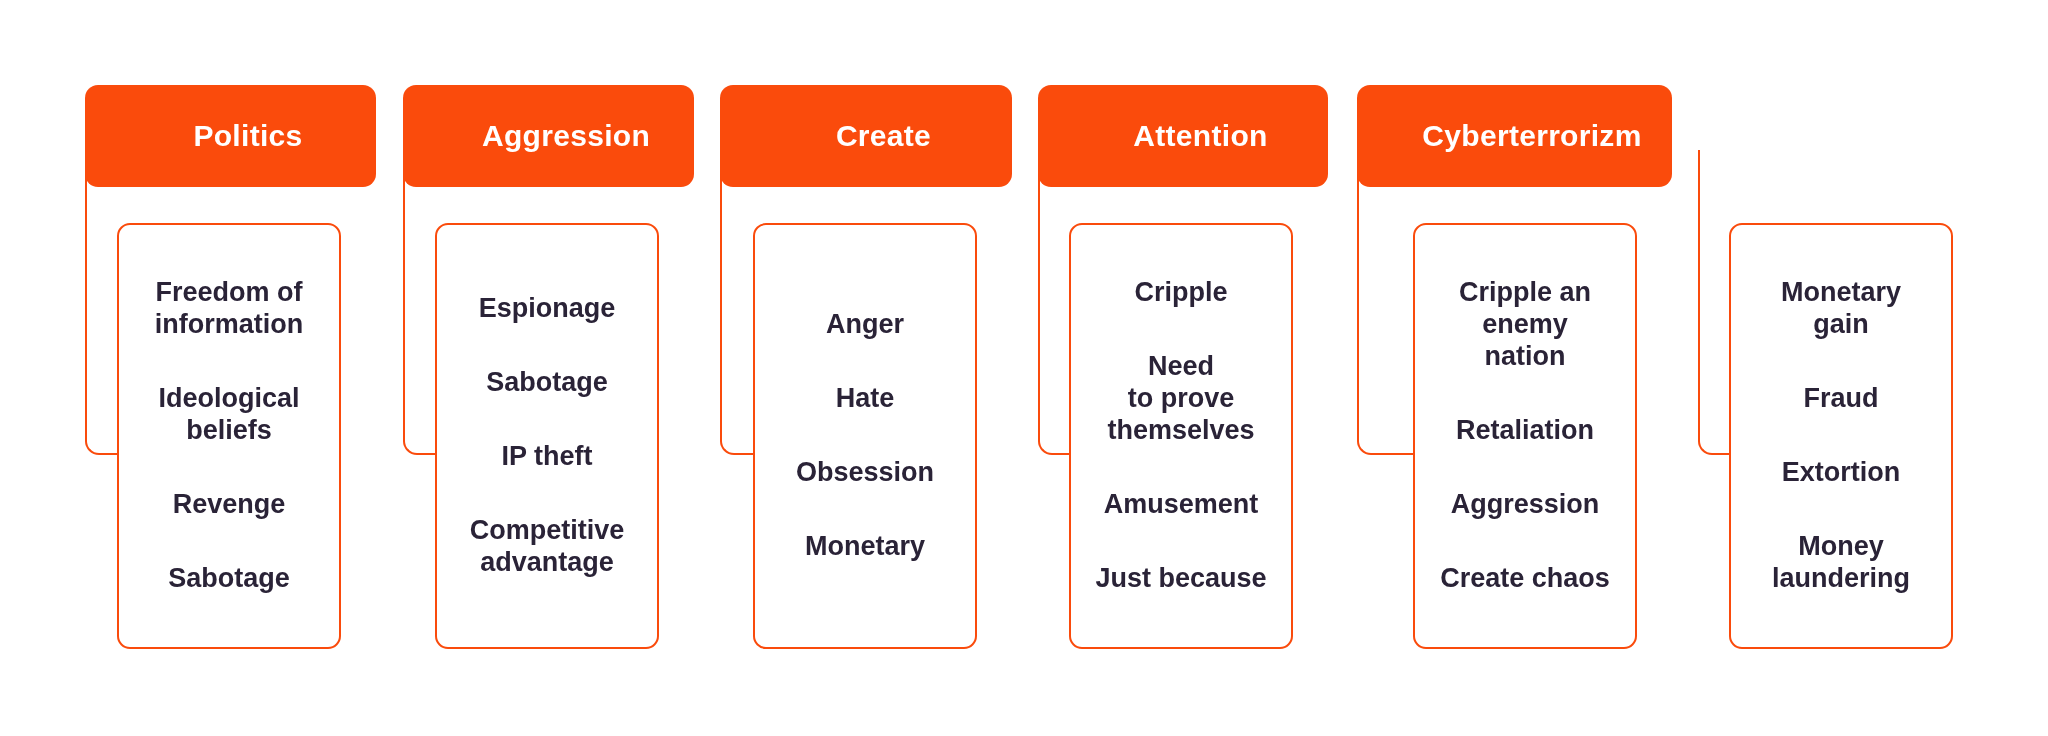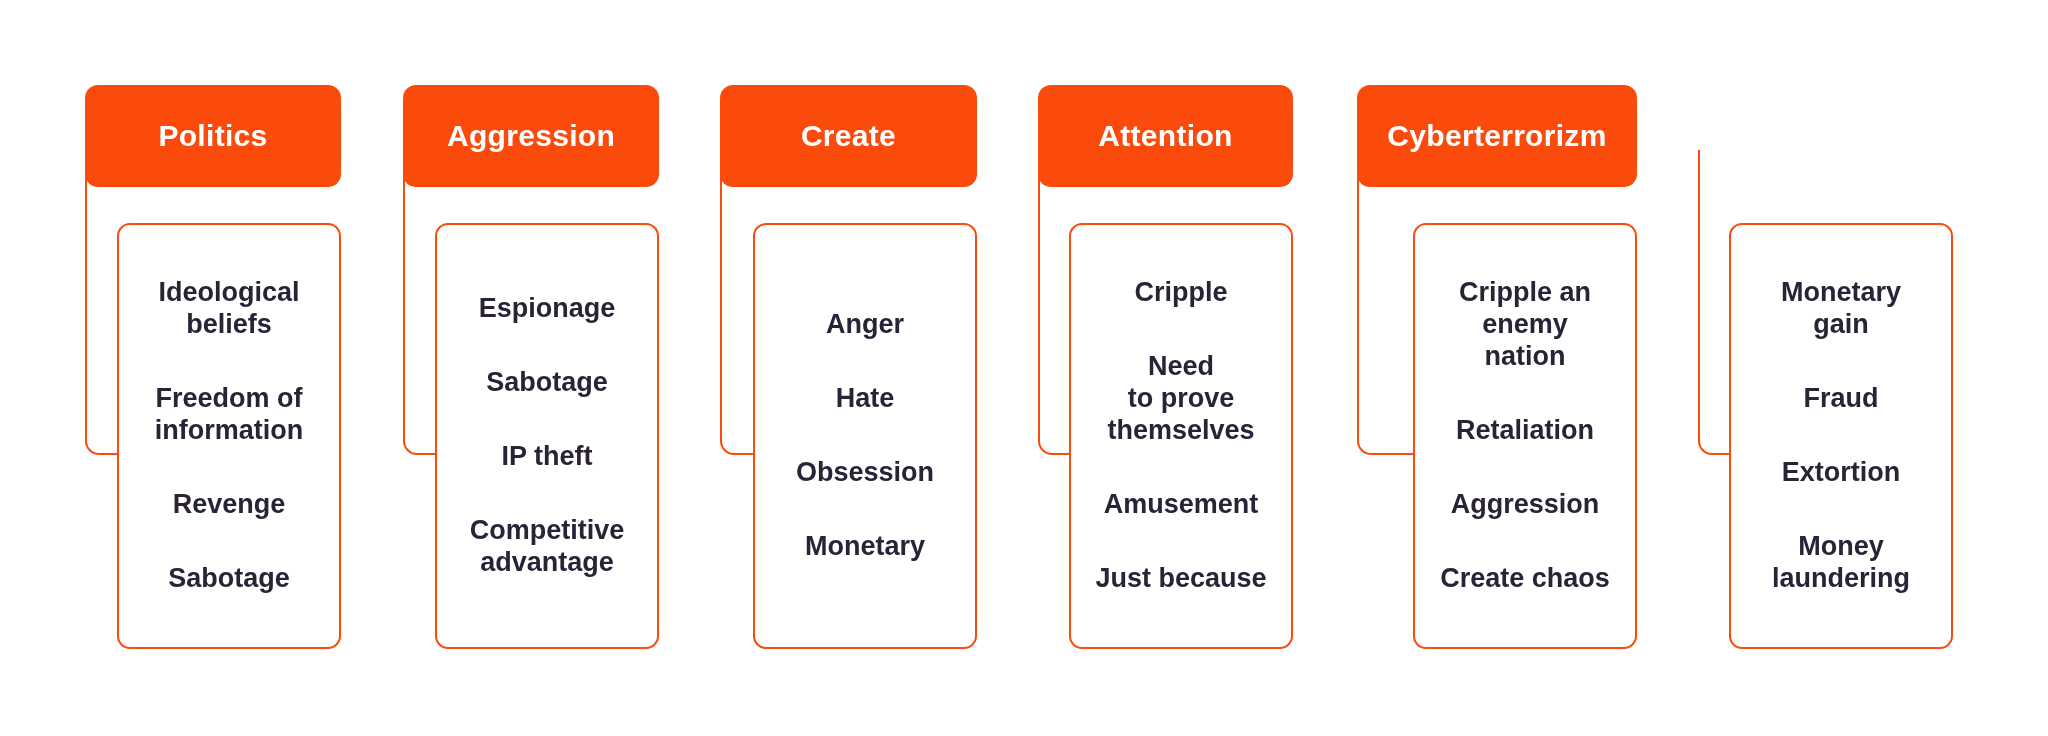--- a/index.html
+++ b/index.html
@@ -18,20 +18,21 @@
     left: var(--hx);
     width: var(--hw);
     top: 85px;
     height: 102px;
     background: #FA4B0C;
     border-radius: 13px;
     display: flex;
     align-items: center;
     justify-content: center;
     z-index: 3;
+    padding-left: 35px;
   }
   .header-label {
     color: #ffffff;
     font-size: 30px;
     font-weight: 700;
     letter-spacing: 0.3px;
   }
 
   .connector {
     position: absolute;
@@ -76,24 +77,24 @@
 <body>
 
 <div class="canvas">
 
   <section class="col" style="--hx:85px; --hw:256px; --bx:117px">
     <div class="connector"></div>
     <div class="header">
       <span class="header-label">Politics</span>
     </div>
     <div class="bodybox">
+      <div class="item">Freedom of
+information</div>
       <div class="item">Ideological
 beliefs</div>
-      <div class="item">Freedom of
-information</div>
       <div class="item">Revenge</div>
       <div class="item">Sabotage</div>
     </div>
   </section>
 
   <section class="col" style="--hx:403px; --hw:256px; --bx:435px">
     <div class="connector"></div>
     <div class="header">
       <span class="header-label">Aggression</span>
     </div>

